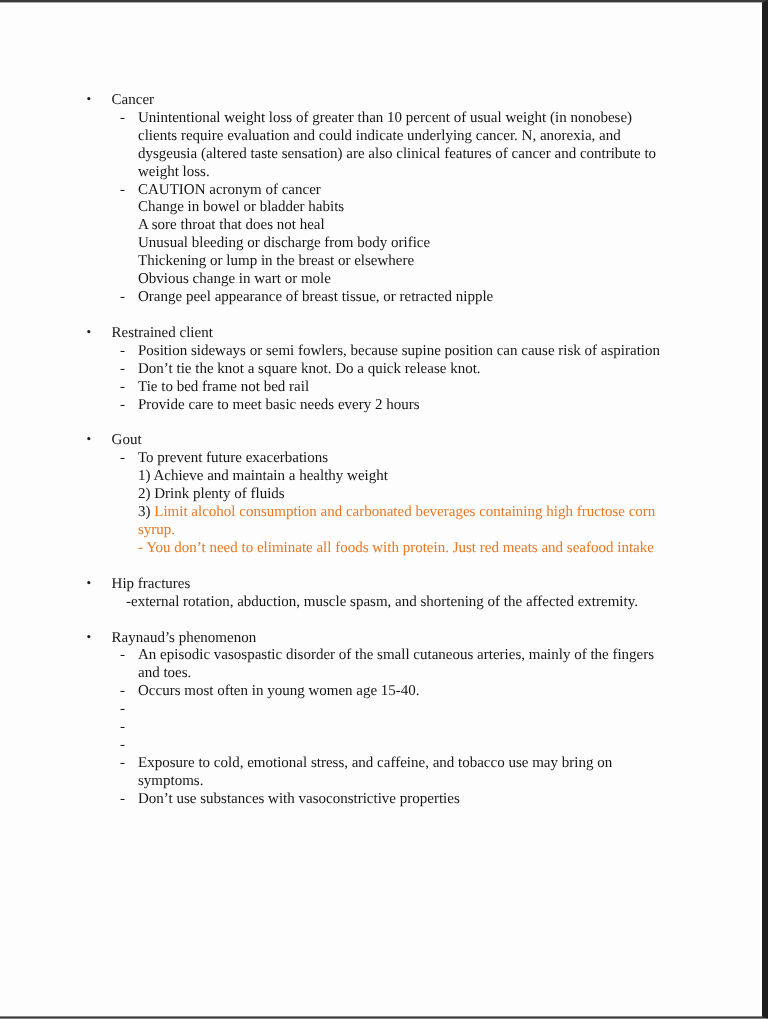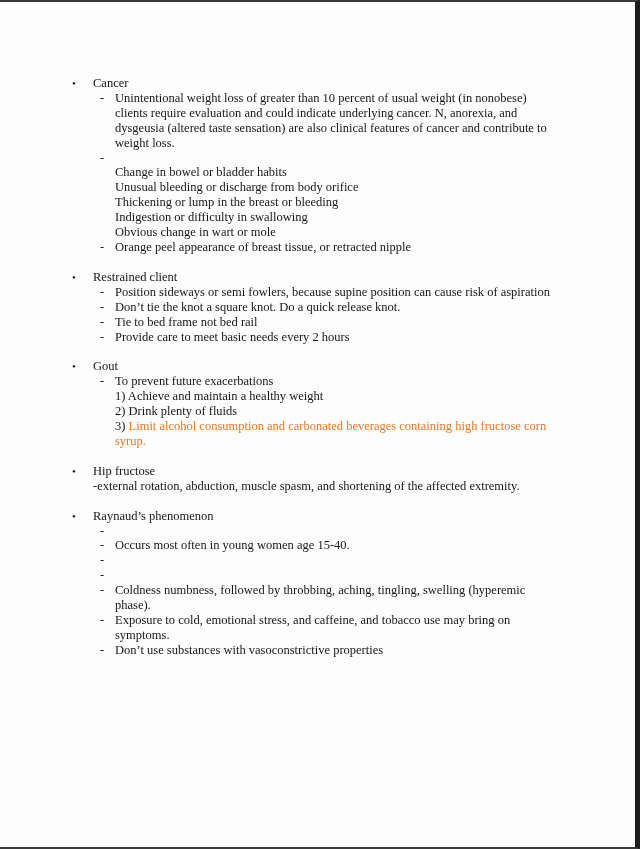--- a/index.html
+++ b/index.html
@@ -51,20 +51,21 @@
     flex: 0 0 15px;
   }
   .item .text {
     width: 445px;
   }
   .item.flush {
     margin-left: 21px;
   }
   .item.flush .text {
     width: 470px;
+    margin-left: 12px;
   }
   .seg-accent {
     color: #E87722;
   }
 </style>
 </head>
 <body>
 
 <div class="page">
   <div class="content" id="doc-content">
@@ -72,36 +73,37 @@
         <div class="title-row">
           <span class="bullet">•</span>
           <span class="section-title">Cancer</span>
         </div>
         <div class="item">
           <span class="marker">-</span>
           <span class="text"><span class="seg-default">Unintentional weight loss of greater than 10 percent of usual weight (in nonobese) clients require evaluation and could indicate underlying cancer. N, anorexia, and dysgeusia (altered taste sensation) are also clinical features of cancer and contribute to weight loss.</span></span>
         </div>
         <div class="item">
           <span class="marker">-</span>
+          <span class="text"><span class="seg-default">CAUTION acronym of cancer</span></span>
         </div>
         <div class="item">
           <span class="marker"></span>
           <span class="text"><span class="seg-default">Change in bowel or bladder habits</span></span>
         </div>
         <div class="item">
           <span class="marker"></span>
+          <span class="text"><span class="seg-default">A sore throat that does not heal</span></span>
+        </div>
+        <div class="item">
+          <span class="marker"></span>
           <span class="text"><span class="seg-default">Unusual bleeding or discharge from body orifice</span></span>
         </div>
         <div class="item">
           <span class="marker"></span>
-          <span class="text"><span class="seg-default">Thickening or lump in the breast or bleeding</span></span>
-        </div>
-        <div class="item">
-          <span class="marker"></span>
-          <span class="text"><span class="seg-default">Indigestion or difficulty in swallowing</span></span>
+          <span class="text"><span class="seg-default">Thickening or lump in the breast or elsewhere</span></span>
         </div>
         <div class="item">
           <span class="marker"></span>
           <span class="text"><span class="seg-default">Obvious change in wart or mole</span></span>
         </div>
         <div class="item">
           <span class="marker">-</span>
           <span class="text"><span class="seg-default">Orange peel appearance of breast tissue, or retracted nipple</span></span>
         </div>
       </section>
@@ -141,51 +143,55 @@
           <span class="text"><span class="seg-default">1) Achieve and maintain a healthy weight</span></span>
         </div>
         <div class="item">
           <span class="marker"></span>
           <span class="text"><span class="seg-default">2) Drink plenty of fluids</span></span>
         </div>
         <div class="item">
           <span class="marker"></span>
           <span class="text"><span class="seg-default">3) </span><span class="seg-accent">Limit alcohol consumption and carbonated beverages containing high fructose corn syrup.</span></span>
         </div>
-      </section>
-      <section class="section">
-        <div class="title-row">
-          <span class="bullet">•</span>
-          <span class="section-title">Hip fructose</span>
+        <div class="item">
+          <span class="marker"></span>
+          <span class="text"><span class="seg-accent">- You don’t need to eliminate all foods with protein. Just red meats and seafood intake</span></span>
+        </div>
+      </section>
+      <section class="section">
+        <div class="title-row">
+          <span class="bullet">•</span>
+          <span class="section-title">Hip fractures</span>
         </div>
         <div class="item flush">
           <span class="text"><span class="seg-default">-external rotation, abduction, muscle spasm, and shortening of the affected extremity.</span></span>
         </div>
       </section>
       <section class="section">
         <div class="title-row">
           <span class="bullet">•</span>
           <span class="section-title">Raynaud’s phenomenon</span>
         </div>
         <div class="item">
           <span class="marker">-</span>
+          <span class="text"><span class="seg-default">An episodic vasospastic disorder of the small cutaneous arteries, mainly of the fingers and toes.</span></span>
         </div>
         <div class="item">
           <span class="marker">-</span>
           <span class="text"><span class="seg-default">Occurs most often in young women age 15-40.</span></span>
         </div>
         <div class="item">
           <span class="marker">-</span>
         </div>
         <div class="item">
           <span class="marker">-</span>
         </div>
         <div class="item">
           <span class="marker">-</span>
-          <span class="text"><span class="seg-default">Coldness numbness, followed by throbbing, aching, tingling, swelling (hyperemic phase).</span></span>
         </div>
         <div class="item">
           <span class="marker">-</span>
           <span class="text"><span class="seg-default">Exposure to cold, emotional stress, and caffeine, and tobacco use may bring on symptoms.</span></span>
         </div>
         <div class="item">
           <span class="marker">-</span>
           <span class="text"><span class="seg-default">Don’t use substances with vasoconstrictive properties</span></span>
         </div>
       </section>

